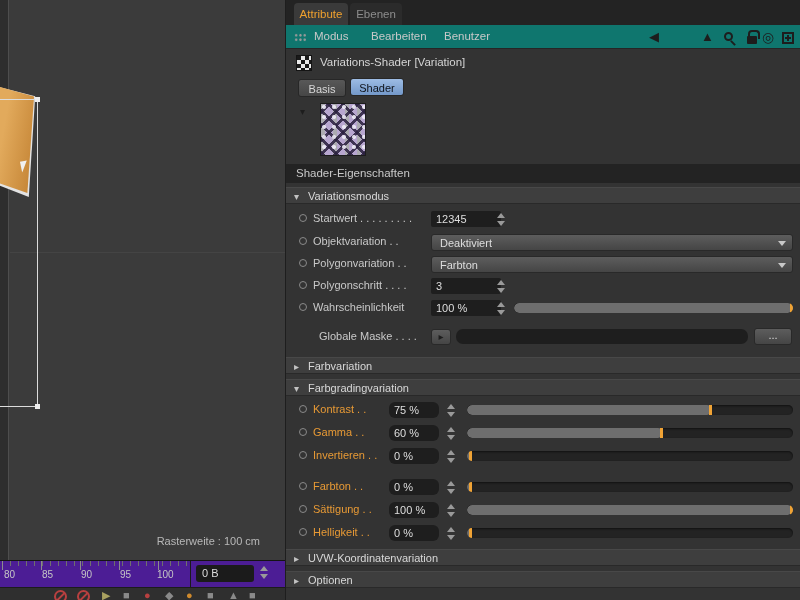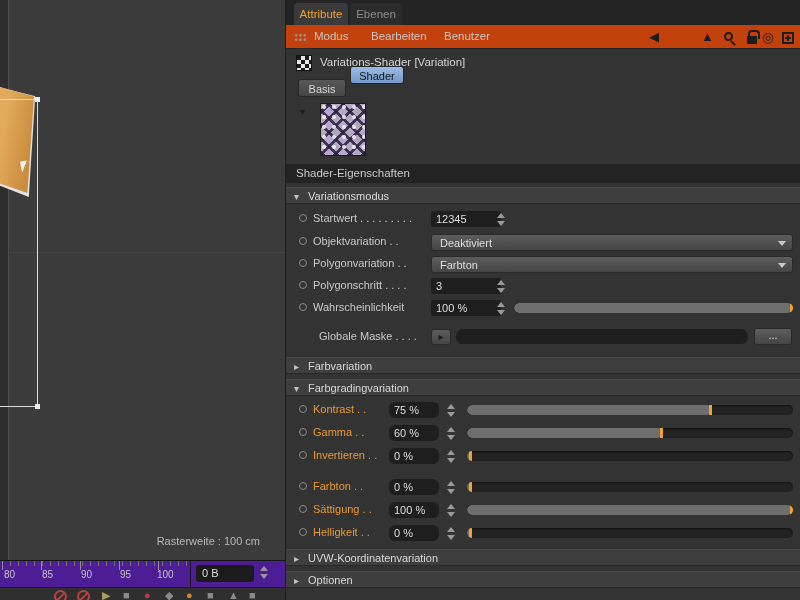--- a/index.html
+++ b/index.html
@@ -45,42 +45,42 @@
 
   
   .apanel { position:absolute; left:285px; top:0; width:515px; height:600px; background:#333; border-left:1px solid #1e1e1e; }
 
   .tabbar { position:absolute; left:0; top:0; width:515px; height:25px; background:#232323; }
   .tab { position:absolute; top:3px; height:22px; line-height:22px; text-align:center;
          font-size:11.5px; border-radius:4px 4px 0 0; }
   .tab.active { left:8px; width:54px; background:#3a3a3a; color:#f0a12e; }
   .tab.idle { left:64px; width:52px; background:#2b2b2b; color:#8d8d8d; }
 
-  .menubar { position:absolute; left:0; top:25px; width:515px; height:24px; background:#c2410c; border-bottom:1px solid #262626; }
+  .menubar { position:absolute; left:0; top:25px; width:515px; height:24px; background:#0f766e; border-bottom:1px solid #262626; }
   .gridicon { position:absolute; left:8px; top:8px; width:13px; height:9px;
               background-image:radial-gradient(circle,#9a9a9a 1px,transparent 1.4px); background-size:4.3px 4.5px; }
   .mitem { position:absolute; top:5px; font-size:11.5px; color:#c8c8c8; }
   .mi { position:absolute; top:5px; color:#1d1d1d; font-size:13px; line-height:14px; }
   .mag { position:absolute; left:438px; top:7px; width:9px; height:9px; border:2px solid #1d1d1d; border-radius:50%; }
   .mag::after { content:''; position:absolute; left:6px; top:6px; width:2px; height:6px; background:#1d1d1d; transform:rotate(-45deg); }
   .lock { position:absolute; left:461px; top:11px; width:10px; height:8px; background:#1d1d1d; border-radius:1px; }
   .lock::before { content:''; position:absolute; left:1px; top:-6px; width:8px; height:7px;
                   border:2px solid #1d1d1d; border-bottom:none; border-radius:4px 4px 0 0; }
   .plusbox { position:absolute; left:496px; top:7px; width:12px; height:12px; border:2px solid #1d1d1d; }
   .plusbox::before { content:''; position:absolute; left:3px; top:1px; width:2px; height:6px; background:#1d1d1d; }
   .plusbox::after { content:''; position:absolute; left:1px; top:3px; width:6px; height:2px; background:#1d1d1d; }
 
   .checker { position:absolute; left:10px; top:55px; width:16px; height:16px; border:1px solid #141414;
              background:repeating-conic-gradient(#e8e8e8 0% 25%, #1a1a1a 25% 50%); background-size:8px 8px; }
   .ptitle { position:absolute; left:34px; top:56px; font-size:11.5px; color:#d5d5d5; }
 
   .btn { position:absolute; height:18px; border-radius:3px; font-size:11px; line-height:18px;
          text-align:center; border:1px solid #272727; }
   .btn.basis { left:12px; top:79px; width:48px; background:linear-gradient(#585858,#464646); color:#d8d8d8; }
-  .btn.shader { left:64px; top:66px; width:54px; background:linear-gradient(#9dbce4,#7398c9); color:#0e131a; }
+  .btn.shader { left:64px; top:78px; width:54px; background:linear-gradient(#9dbce4,#7398c9); color:#0e131a; }
 
   .pv-expander { position:absolute; left:14px; top:106px; color:#1d1d1d; font-size:10px; }
   .pv-thumb { position:absolute; left:34px; top:103px; width:46px; height:53px; border:1px solid #1c1c1c;
       background-color:#b7a6cf;
       background-image:
         radial-gradient(circle at 30% 30%, rgba(240,238,248,.9) 1.5px, transparent 2.5px),
         repeating-linear-gradient(45deg, rgba(42,32,62,.85) 0 3px, transparent 3px 10px),
         repeating-linear-gradient(-45deg, rgba(42,32,62,.85) 0 3px, transparent 3px 10px),
         repeating-linear-gradient(90deg, rgba(150,180,120,.35) 0 4px, transparent 4px 12px);
       background-size:10px 10px, auto, auto, auto; }

